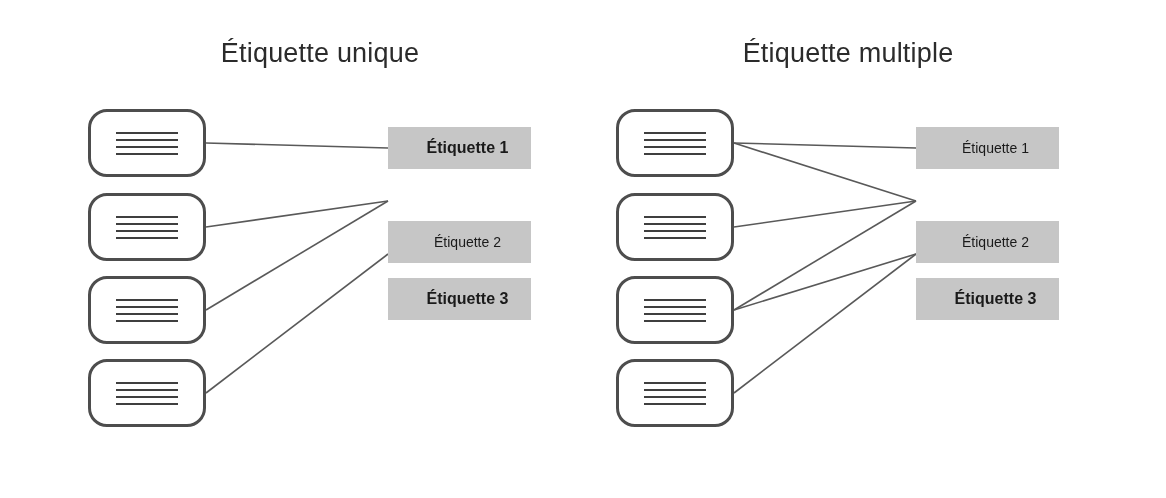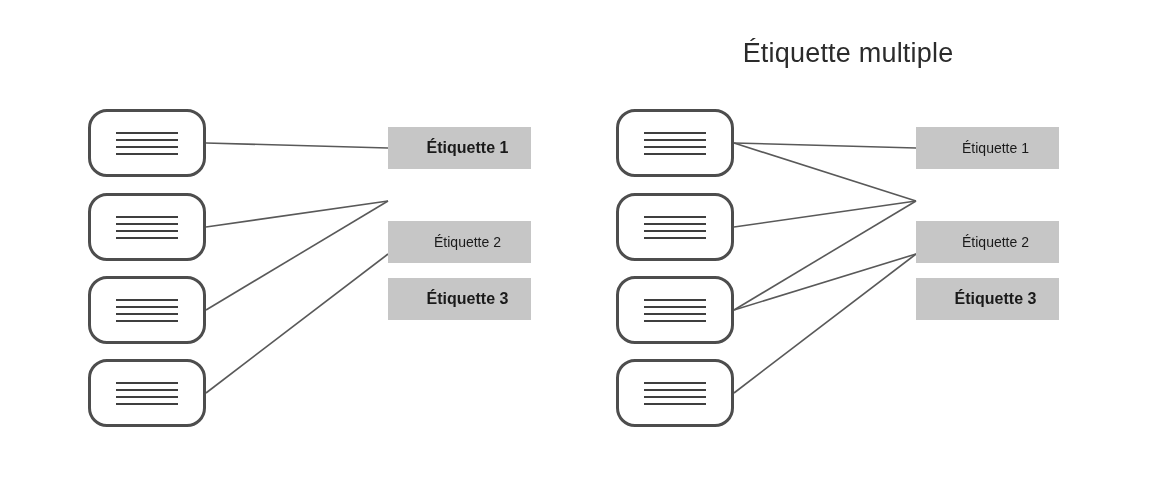--- a/index.html
+++ b/index.html
@@ -94,20 +94,21 @@
   .label-box span { white-space: nowrap; padding-left: 16px; }
   .w-bold   { font-weight: 700; font-size: 16px; }
   .w-normal { font-weight: 400; font-size: 14px; }
 </style>
 </head>
 <body>
 
 <div class="canvas">
 
   <section class="panel panel-left">
+    <h2 class="panel-title">Étiquette unique</h2>
     <svg class="connectors">
         <line x1="206" y1="143" x2="388" y2="148"></line>
         <line x1="206" y1="227" x2="388" y2="201"></line>
         <line x1="206" y1="310" x2="388" y2="201"></line>
         <line x1="206" y1="393" x2="388" y2="254"></line>
       </svg>
 
     <div class="doc-node node-0">
       <div class="doc-lines"></div>
     </div>

